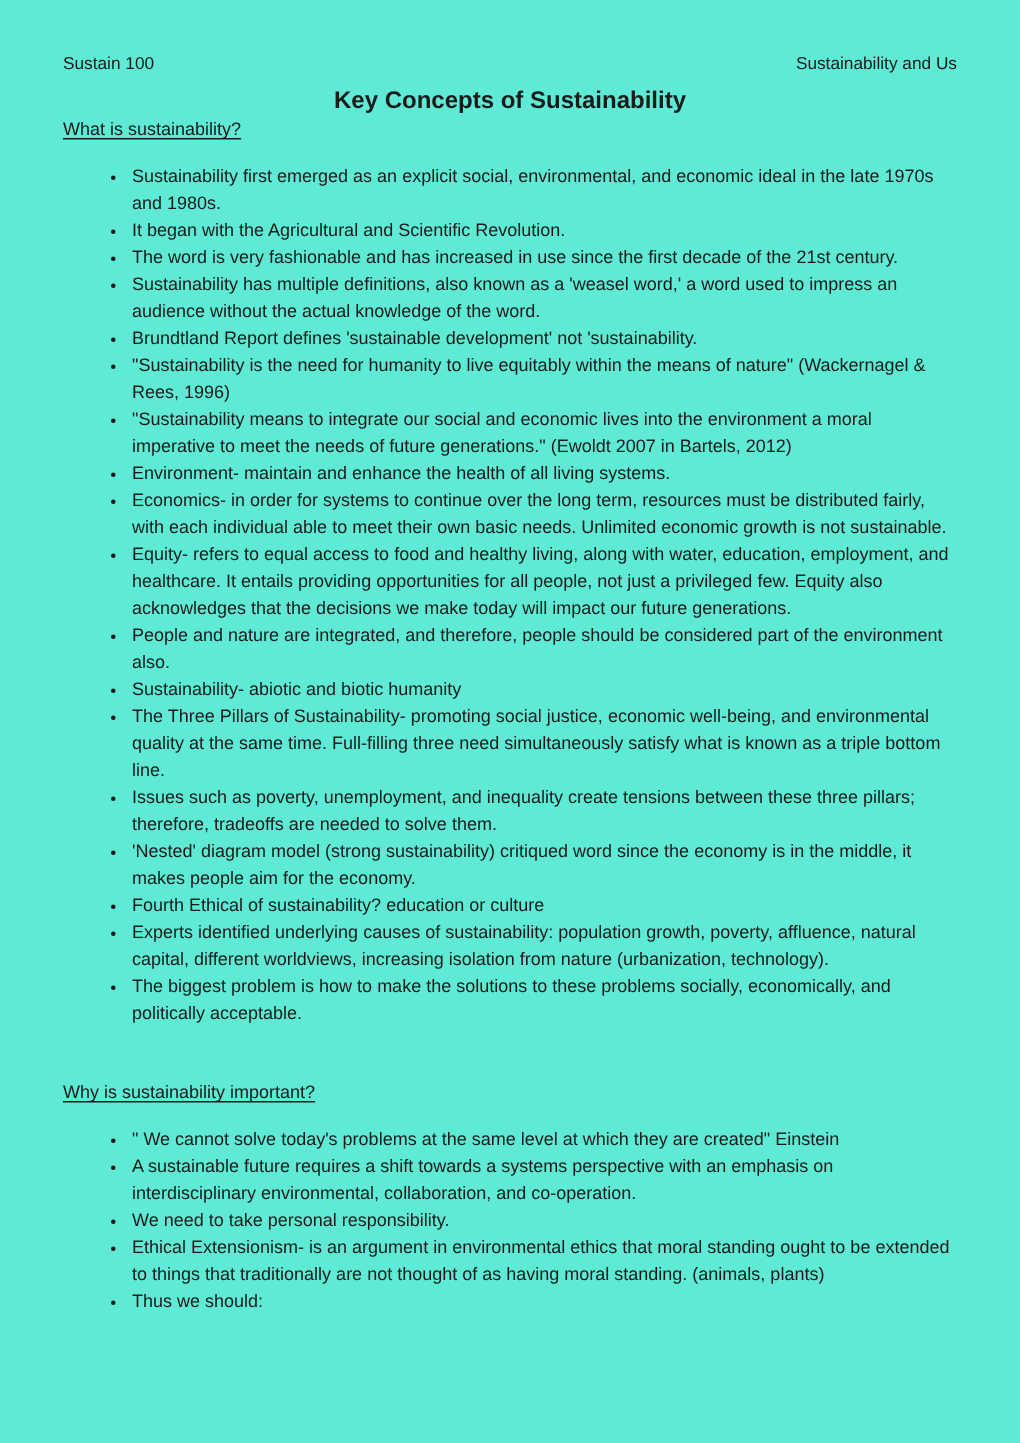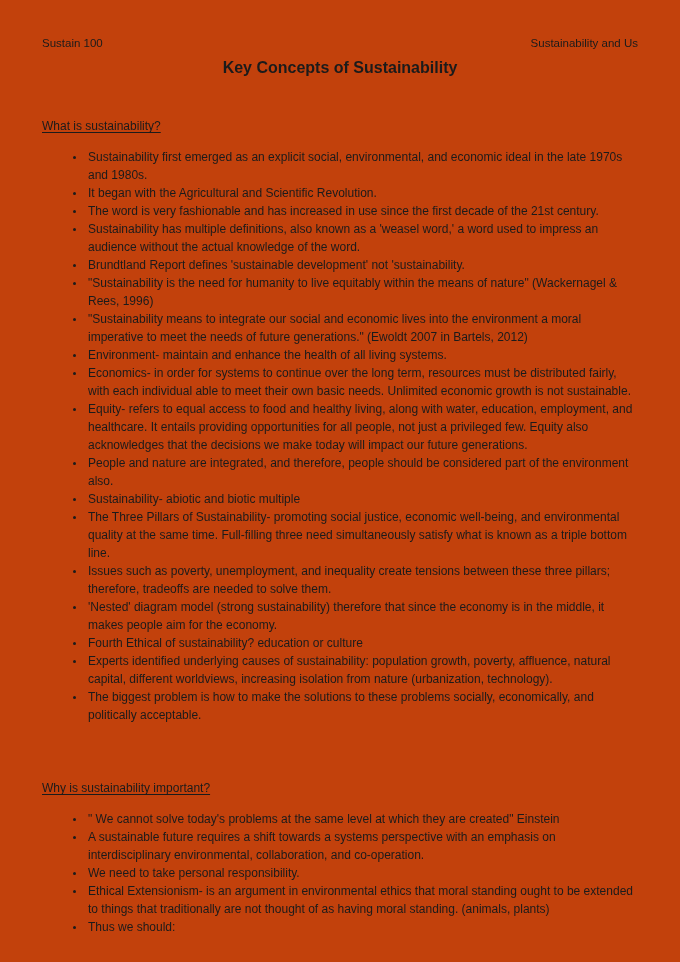--- a/index.html
+++ b/index.html
@@ -13,45 +13,44 @@
     overflow: hidden;
     font-family: "Liberation Sans", "DejaVu Sans", sans-serif;
     color: #1b1b1b;
     -webkit-font-smoothing: antialiased;
   }
   .page {
     box-sizing: border-box;
     width: 680px;
     height: 962px;
     padding: 36px 42px 0 42px;
-    background: #c2410c;
+    background: #5eead4;
   }
   .doc-header {
     display: flex;
     justify-content: space-between;
     align-items: baseline;
     font-size: 11.5px;
     line-height: 15px;
   }
   .doc-title {
     text-align: center;
     font-weight: bold;
     font-size: 16px;
     line-height: 20px;
     margin-top: 7px;
   }
   .section-heading {
-    margin-top: 40px;
     font-size: 12px;
     line-height: 16px;
     text-decoration: underline;
     text-underline-offset: 2px;
   }
   .section-heading.second {
-    margin-top: 56px;
+    margin-top: 36px;
     text-decoration: underline;
   }
   ul.bullet-list {
     margin: 14px 0 0 0;
     padding: 0 0 0 44px;
     list-style: disc outside;
     font-size: 12px;
     line-height: 18px;
   }
   ul.bullet-list li {
@@ -82,24 +81,24 @@
       <li>It began with the Agricultural and Scientific Revolution.</li>
       <li>The word is very fashionable and has increased in use since the first decade of the 21st century.</li>
       <li>Sustainability has multiple definitions, also known as a 'weasel word,' a word used to impress an audience without the actual knowledge of the word.</li>
       <li>Brundtland Report defines 'sustainable development' not 'sustainability.</li>
       <li>"Sustainability is the need for humanity to live equitably within the means of nature" (Wackernagel &amp; Rees, 1996)</li>
       <li>"Sustainability means to integrate our social and economic lives into the environment a moral imperative to meet the needs of future generations." (Ewoldt 2007 in Bartels, 2012)</li>
       <li>Environment- maintain and enhance the health of all living systems.</li>
       <li>Economics- in order for systems to continue over the long term, resources must be distributed fairly, with each individual able to meet their own basic needs. Unlimited economic growth is not sustainable.</li>
       <li>Equity- refers to equal access to food and healthy living, along with water, education, employment, and healthcare. It entails providing opportunities for all people, not just a privileged few. Equity also acknowledges that the decisions we make today will impact our future generations.</li>
       <li>People and nature are integrated, and therefore, people should be considered part of the environment also.</li>
-      <li>Sustainability- abiotic and biotic multiple</li>
+      <li>Sustainability- abiotic and biotic humanity</li>
       <li>The Three Pillars of Sustainability- promoting social justice, economic well-being, and environmental quality at the same time. Full-filling three need simultaneously satisfy what is known as a triple bottom line.</li>
       <li>Issues such as poverty, unemployment, and inequality create tensions between these three pillars; therefore, tradeoffs are needed to solve them.</li>
-      <li>'Nested' diagram model (strong sustainability) therefore that since the economy is in the middle, it makes people aim for the economy.</li>
+      <li>'Nested' diagram model (strong sustainability) critiqued word since the economy is in the middle, it makes people aim for the economy.</li>
       <li>Fourth Ethical of sustainability? education or culture</li>
       <li>Experts identified underlying causes of sustainability: population growth, poverty, affluence, natural capital, different worldviews, increasing isolation from nature (urbanization, technology).</li>
       <li>The biggest problem is how to make the solutions to these problems socially, economically, and politically acceptable.</li>
     </ul>
 
   <div class="section-heading second">Why is sustainability important?</div>
 
   <ul class="bullet-list">
       <li>" We cannot solve today's problems at the same level at which they are created" Einstein</li>
       <li>A sustainable future requires a shift towards a systems perspective with an emphasis on interdisciplinary environmental, collaboration, and co-operation.</li>

